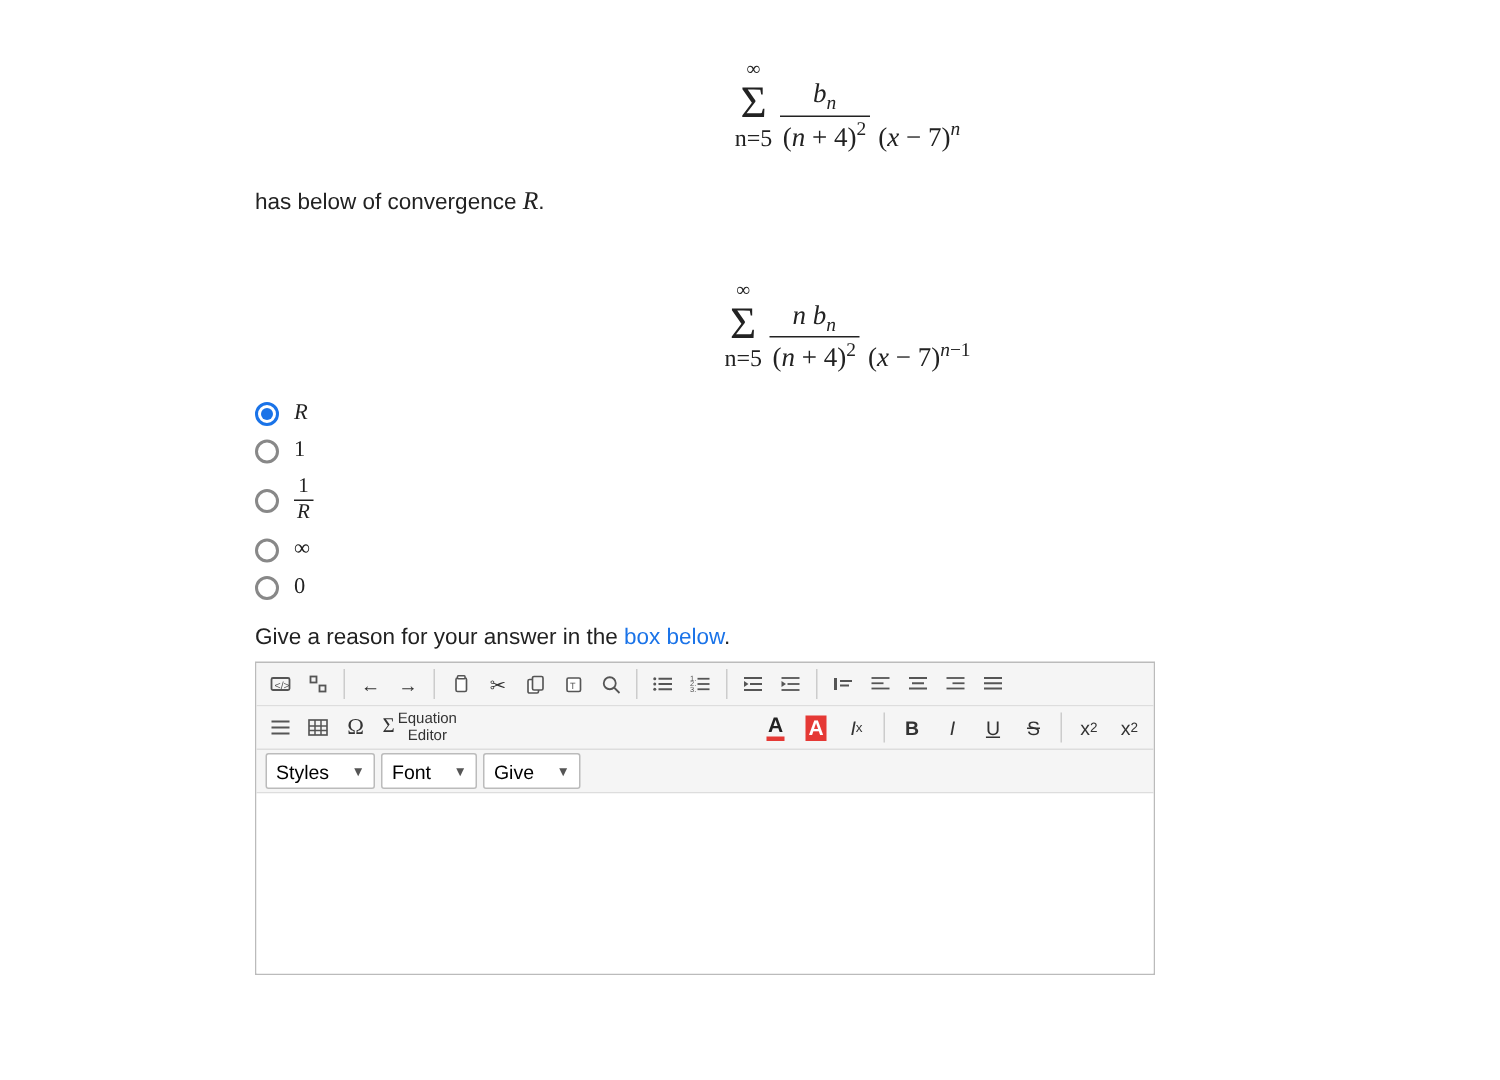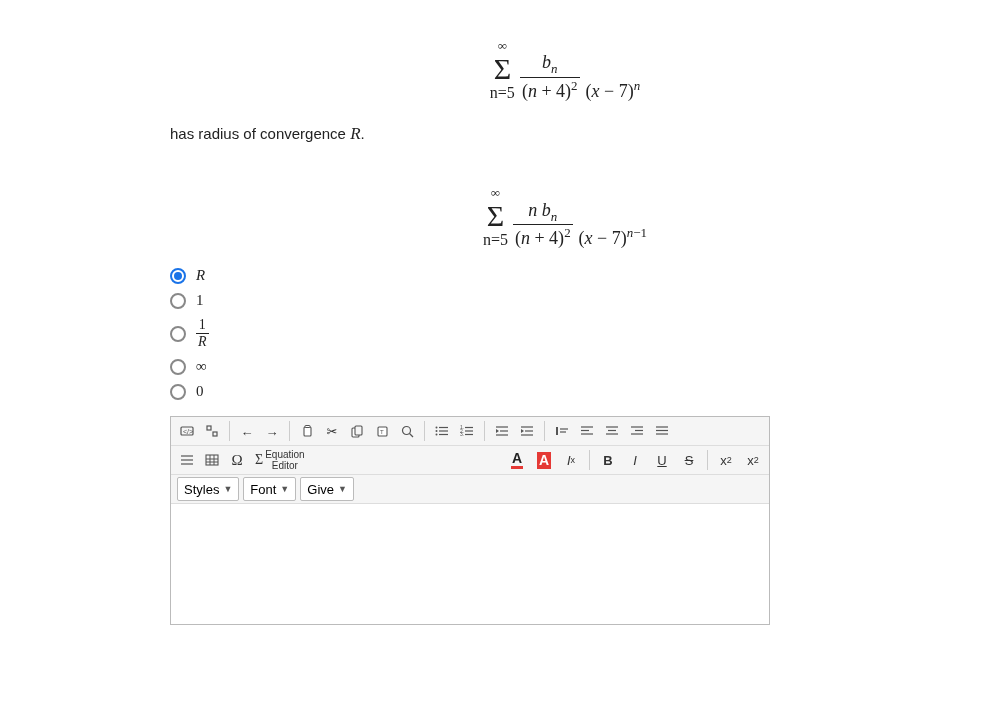--- a/index.html
+++ b/index.html
@@ -168,21 +168,21 @@
     }
     .dropdown-btn {
       display: inline-flex;
       align-items: center;
       border: 1px solid #bbb;
       border-radius: 2px;
       background: #fff;
       padding: 2px 6px;
       font-size: 13px;
       cursor: pointer;
-      gap: 4px;
+      gap: 15px;
       height: 24px;
     }
     .dropdown-arrow {
       font-size: 9px;
       color: #555;
     }
     .editor-body {
       min-height: 120px;
       background: #fff;
       padding: 8px;
@@ -230,21 +230,21 @@
           <span class="num"><em>b<sub>n</sub></em></span>
           <span class="bar"></span>
           <span class="den">(<em>n</em> + 4)<sup>2</sup></span>
         </span>
         <span style="margin-left:4px; font-family:'Times New Roman',serif;">(<em>x</em> − 7)<sup><em>n</em></sup></span>
       </span>
     </span>
   </div>
 
   <div class="question-text">
-    <span>has radius of convergence </span><span class="convergence-label">R</span><span>.</span>
+    <span>has below of convergence </span><span class="convergence-label">R</span><span>.</span>
   </div>
 
   <div style="height:10px"></div>
 
 
   <div class="math-block">
     <span class="math-display">
       <span class="sigma-block">
         <span class="sigma-wrap">
           <span class="sigma-to">∞</span>
@@ -292,20 +292,23 @@
       <span>∞</span>
     </div>
 
     <div class="radio-option">
       <div class="radio-circle"></div>
       <span>0</span>
     </div>
 
   </div>
 
+  <div class="give-reason">
+    <span>Give a reason for your answer in the </span><span class="blue">box below</span><span>.</span>
+  </div>
 
   <div class="editor-container">
 
     <div class="toolbar-row1">
       <div class="tb-group">
         <button class="tb-btn" title="Source">
           <svg width="14" height="14" viewBox="0 0 14 14" fill="none">
               <rect x="1" y="3" width="12" height="8" rx="1" stroke="#555" stroke-width="1.2" fill="none"></rect>
               <text x="3" y="10" font-size="7" fill="#555" font-family="Arial">&lt;/&gt;</text>
             </svg>

